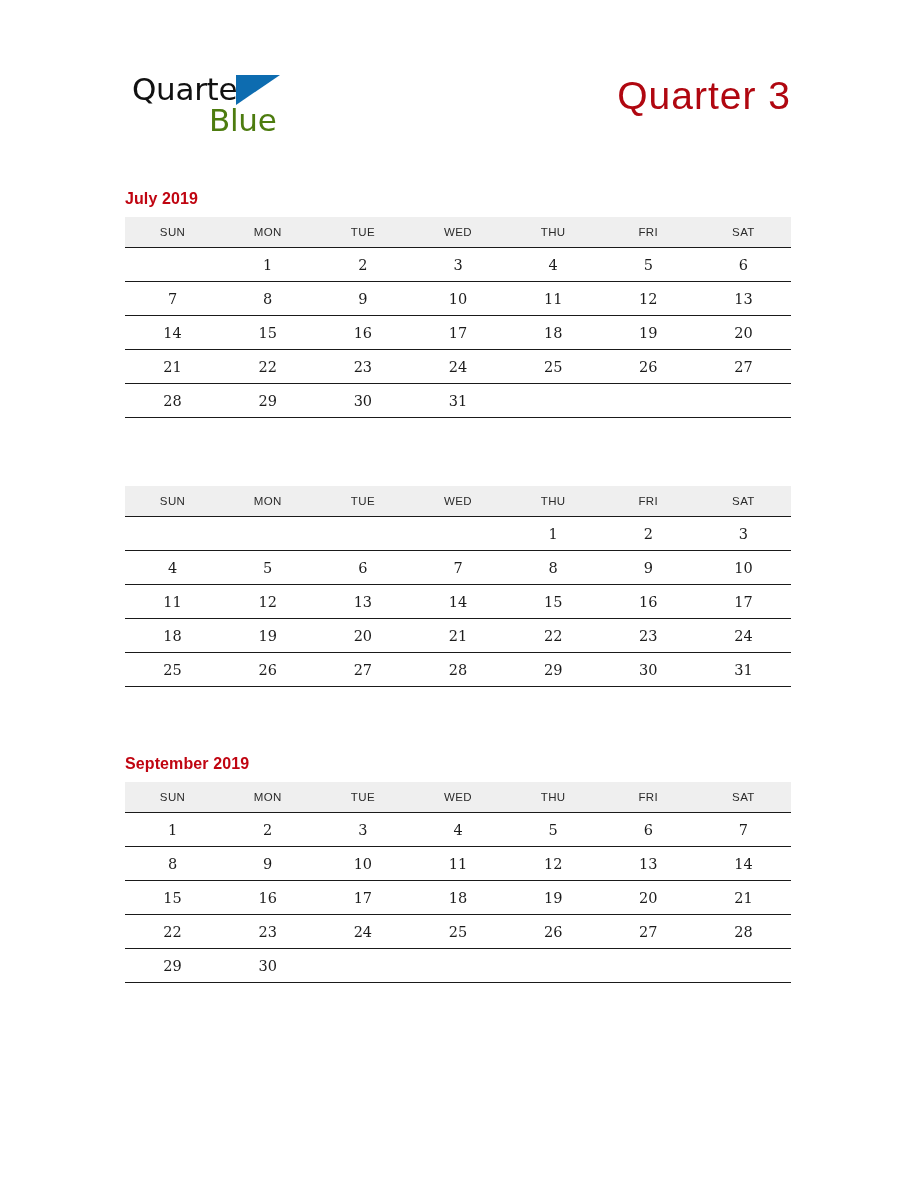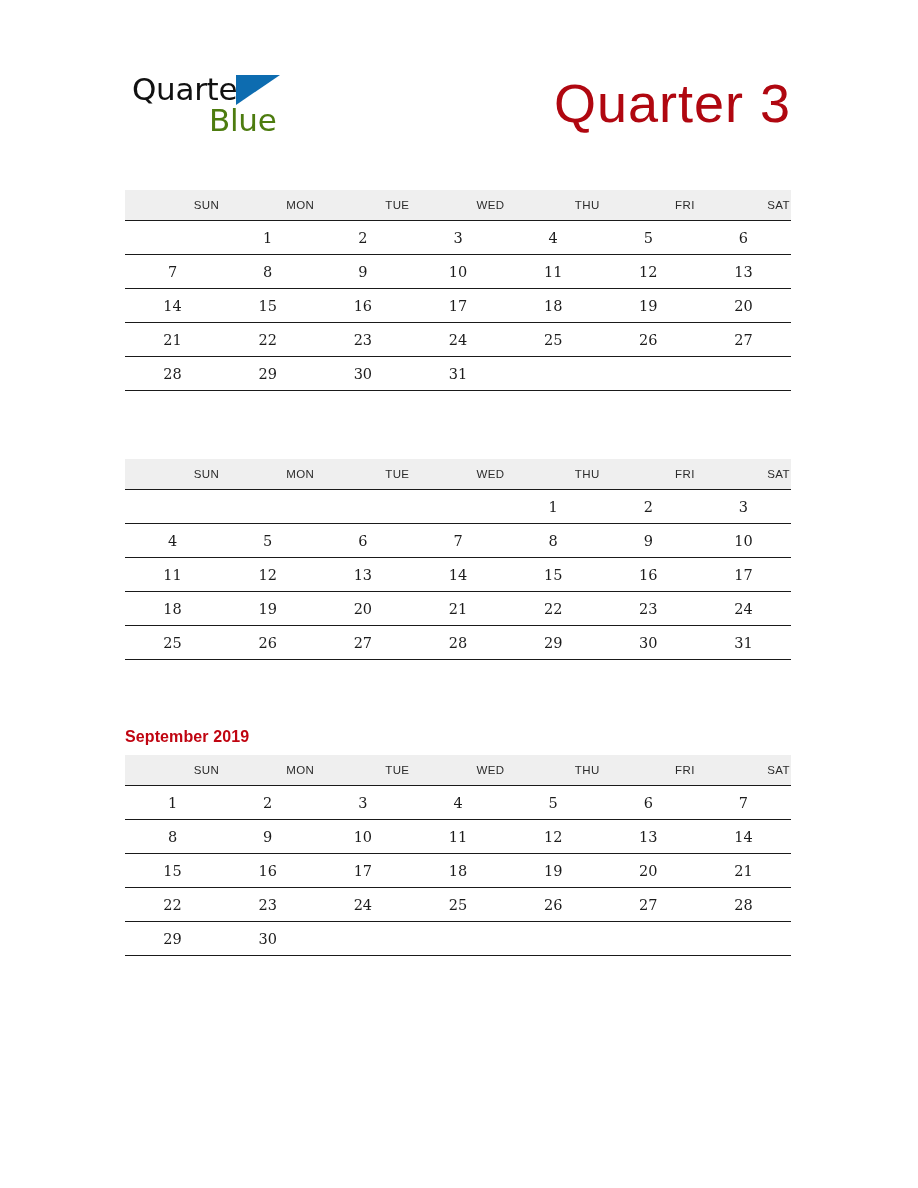--- a/index.html
+++ b/index.html
@@ -60,21 +60,21 @@
     color: #4d7c0f;
     font-family: "DejaVu Sans", sans-serif;
     letter-spacing: -0.3px;
     white-space: nowrap;
   }
 
   .quarter-title {
     position: absolute;
     right: 0;
     top: 10px;
-    font-size: 54px;
+    font-size: 39px;
     line-height: 1;
     color: #b00710;
     font-family: "Liberation Sans", sans-serif;
     font-weight: 400;
     white-space: nowrap;
     letter-spacing: 1px;
     text-align: center;
   }
 
   
@@ -106,21 +106,21 @@
     table-layout: fixed;
   }
 
   table.cal thead th {
     background: #efefef;
     font-size: 11.5px;
     font-weight: normal;
     color: #2b2b2b;
     font-family: "Liberation Sans", sans-serif;
     height: 28px;
-    text-align: right;
+    text-align: center;
     vertical-align: middle;
     border: none;
     letter-spacing: 0.4px;
   }
 
   table.cal tbody tr {
     border-top: 1.4px solid #1a1a1a;
   }
   table.cal tbody tr:last-child {
     border-bottom: 1.4px solid #1a1a1a;
@@ -146,20 +146,21 @@
     <span class="logo-word-general">Quarter</span>
     <span class="logo-triangle"></span>
     <span class="logo-word-blue">Blue</span>
   </div>
 
   <div class="quarter-title">Quarter 3</div>
 </div>
 
 <div class="months">
     <div class="month-block">
+      <div class="month-title">July 2019</div>
       <table class="cal">
         <thead>
           <tr>
             <th>SUN</th>
             <th>MON</th>
             <th>TUE</th>
             <th>WED</th>
             <th>THU</th>
             <th>FRI</th>
             <th>SAT</th>

